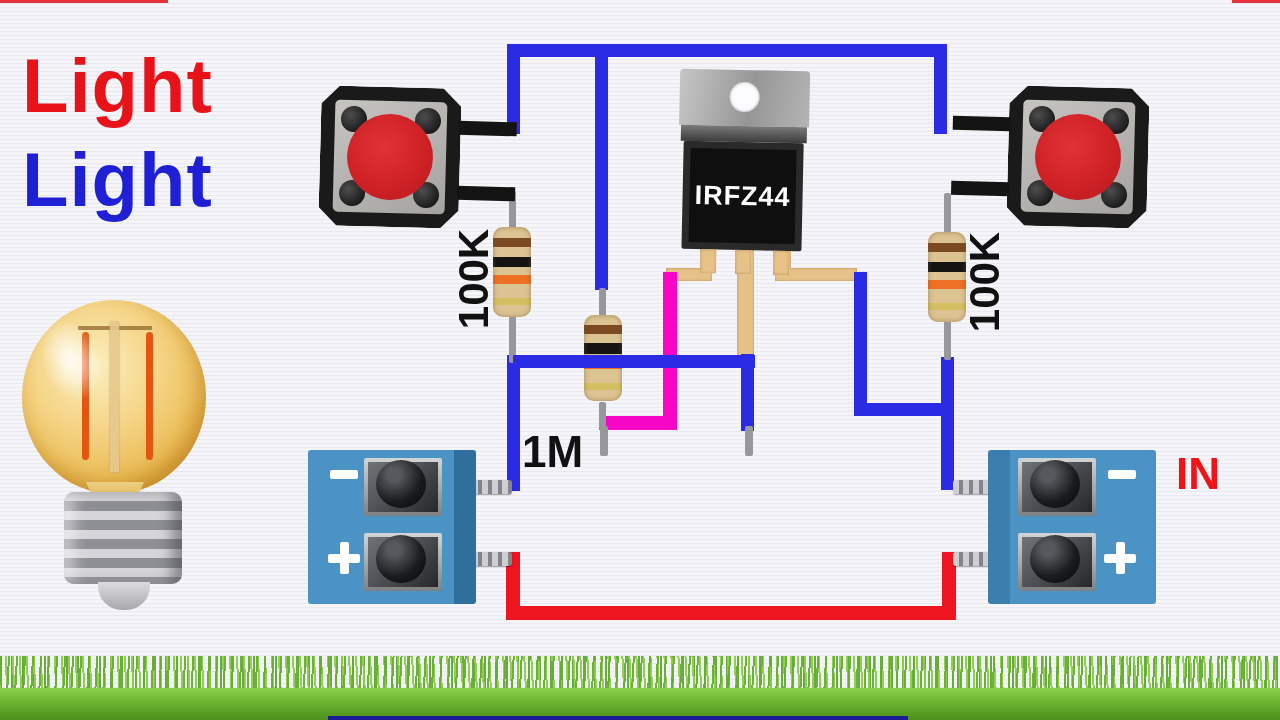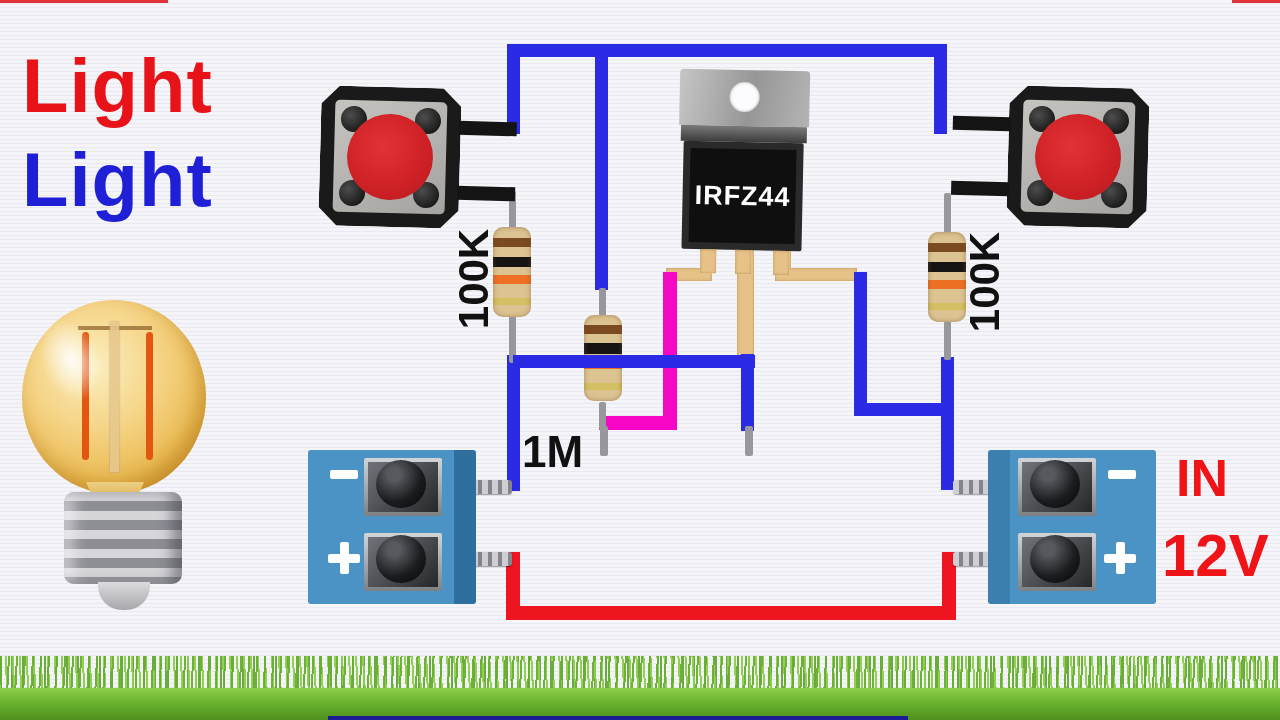--- a/index.html
+++ b/index.html
@@ -240,18 +240,17 @@
     <div class="tb-plus" style="left:116px;top:92px;"></div>
     <div class="screw" style="left:30px;top:8px;">
       <div class="screw-in"></div>
       <div class="screw-circle"></div>
     </div>
     <div class="screw" style="left:30px;top:83px;">
       <div class="screw-in"></div>
       <div class="screw-circle"></div>
     </div>
   </div>
-  <div class="iolabel" style="left:1176px;top:452px;font-size:52px;">IN</div>
-  <div class="iolabel" style="left:1162px;top:526px;font-size:60px;">12V</div>
+  <div class="iolabel" style="left:1176px;top:452px;font-size:44px;">IN</div>
 
   <div class="wire blue topmost" style="left:513px;top:355px;width:242px;height:13px;"></div>
 
 </div>
 
 </body></html>

